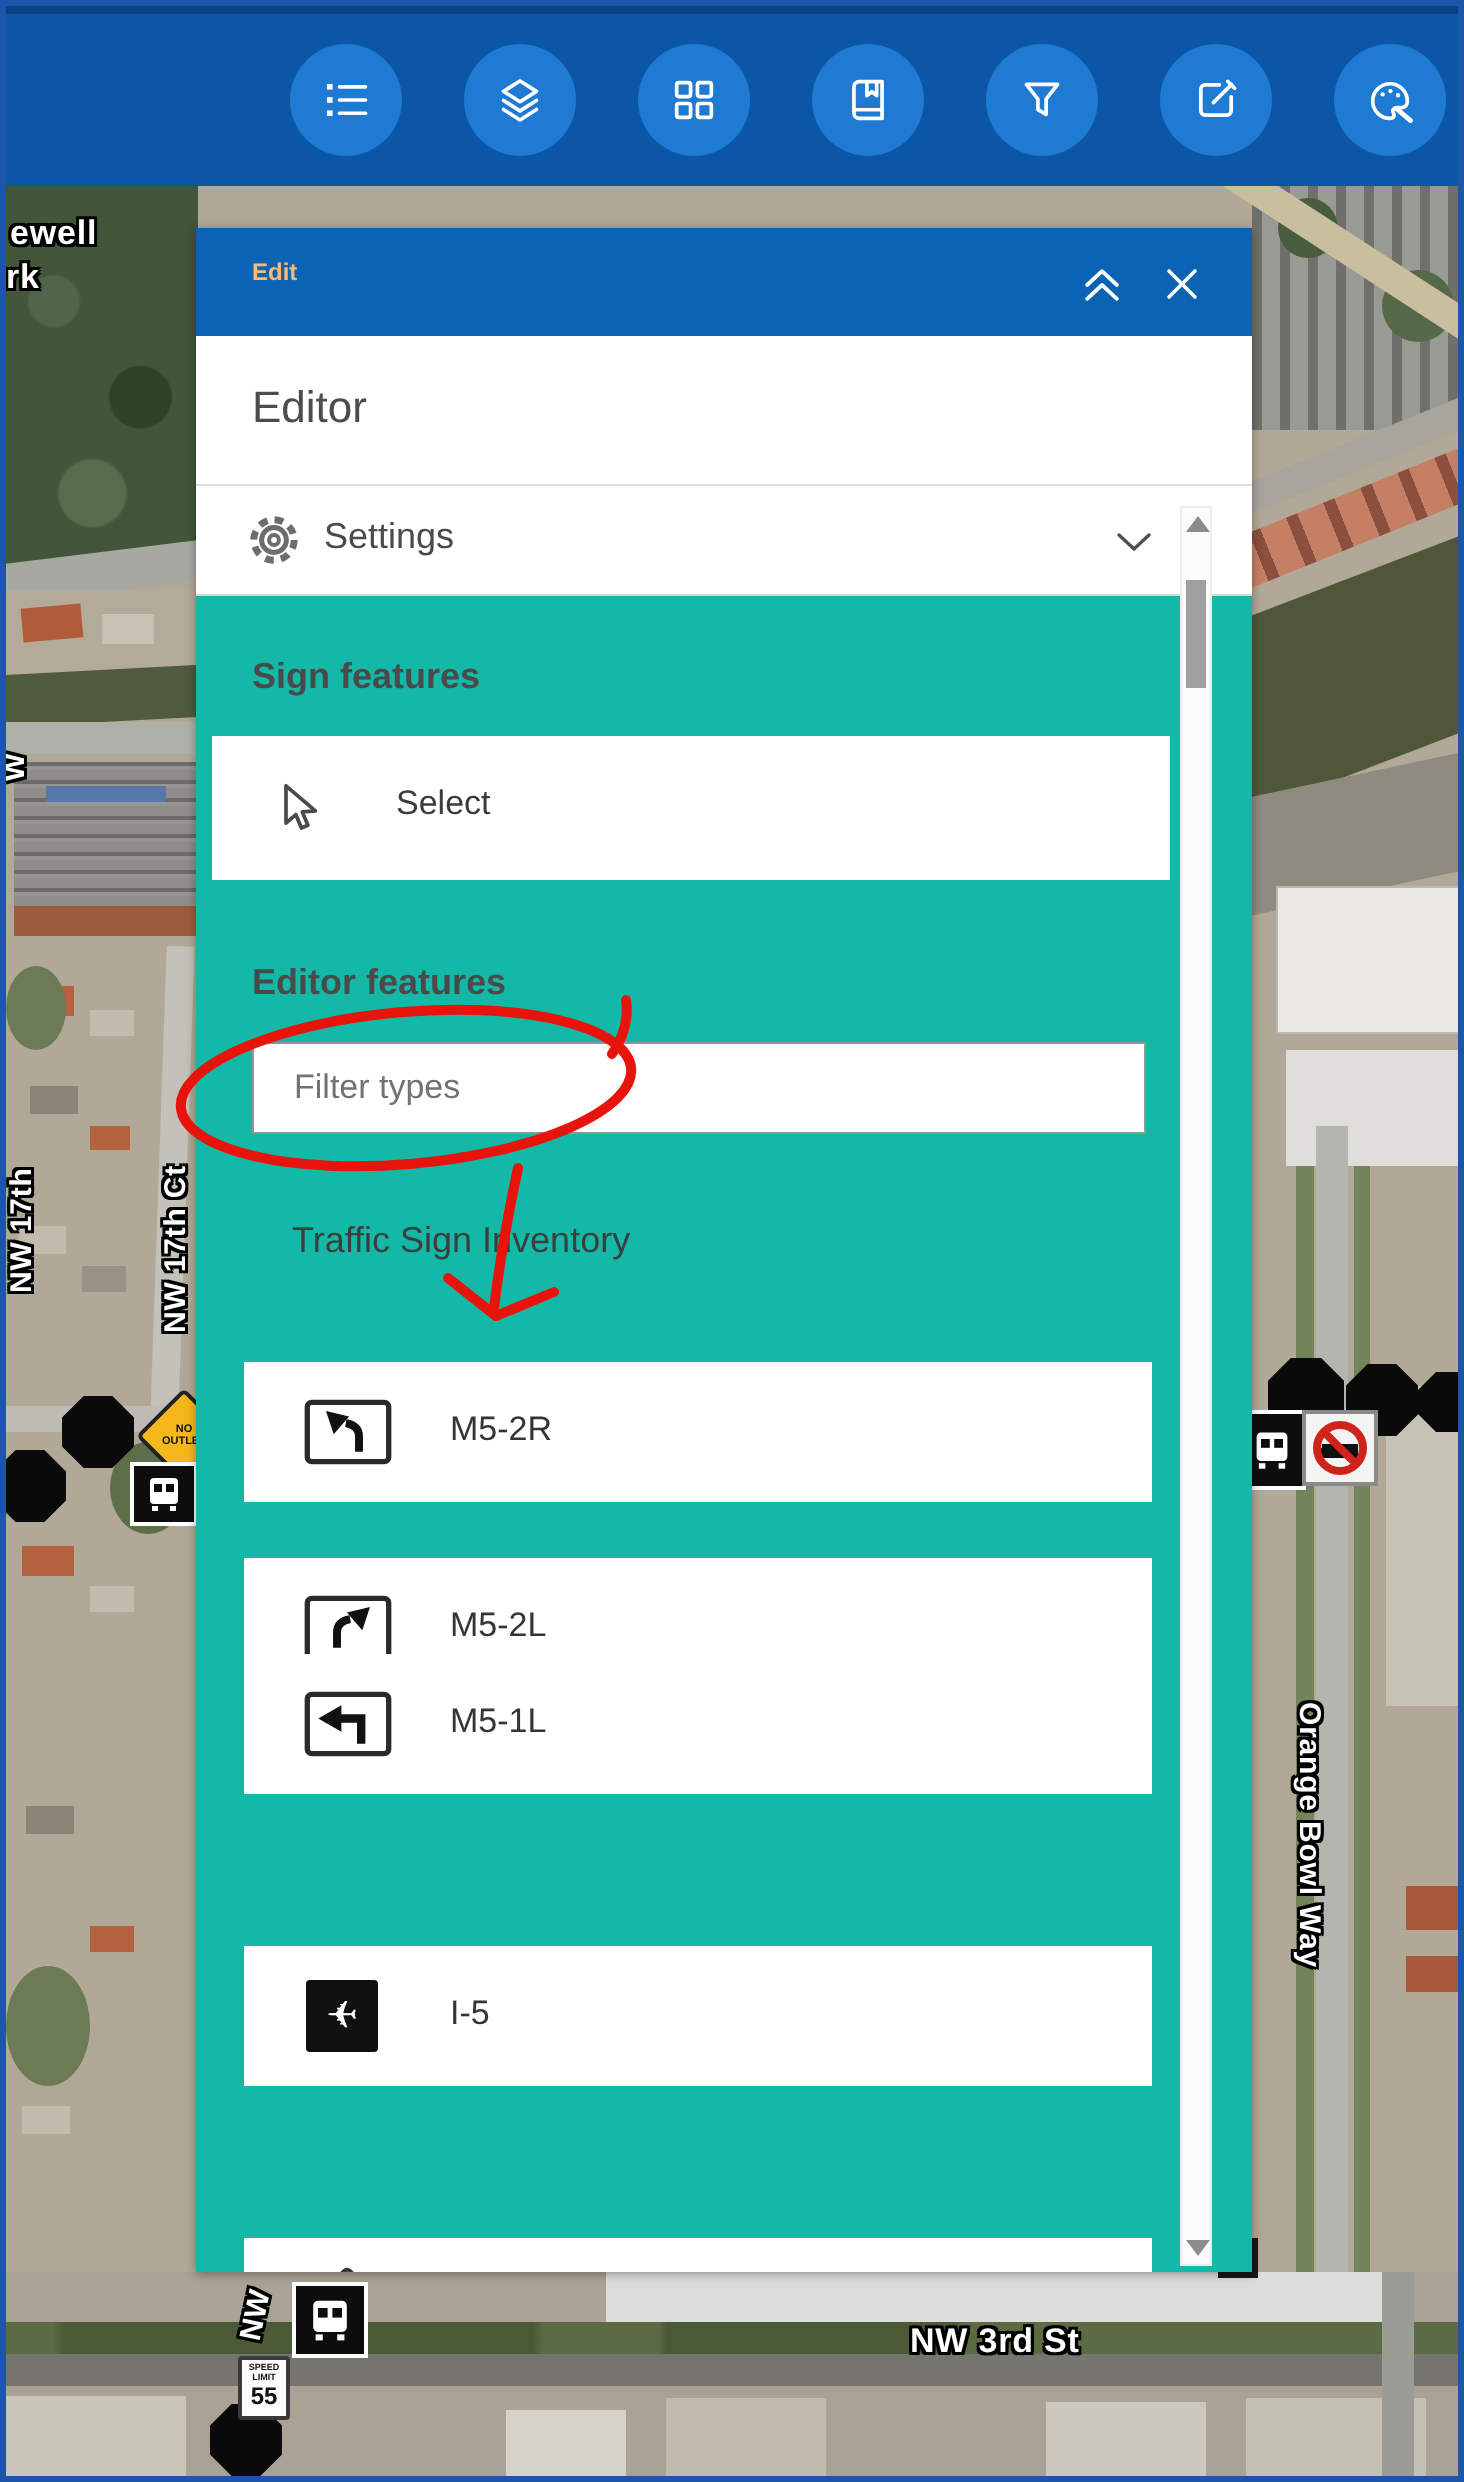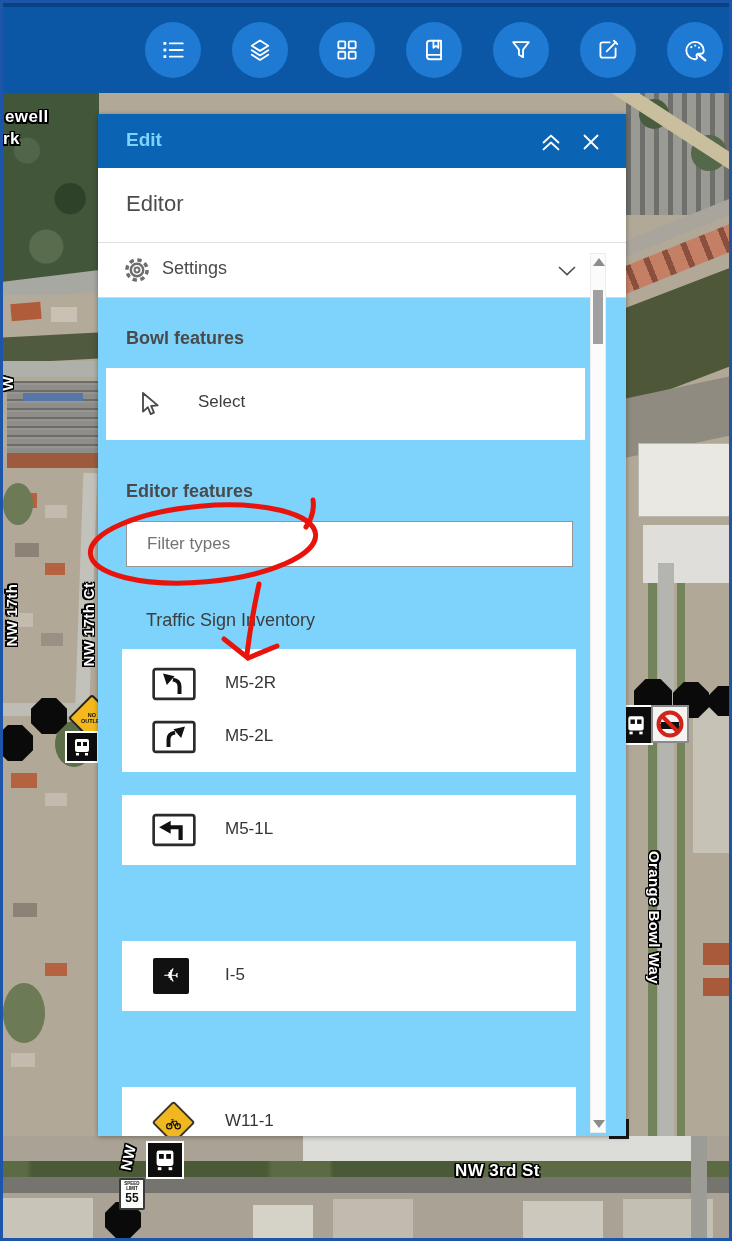--- a/index.html
+++ b/index.html
@@ -31,40 +31,40 @@
   .whitesign{position:absolute;background:#f4f4f2;border:2px solid #8a8a8a;z-index:4;
     display:flex;align-items:center;justify-content:center;}
   .speedsign{position:absolute;width:26px;height:32px;background:#fdfdfb;border:2px solid #3a3a3a;
     border-radius:2px;z-index:4;text-align:center;color:#111;line-height:1.05;padding-top:2px;box-sizing:border-box;}
   .speedsign .s{font-size:4.5px;font-weight:bold;display:block;}
   .speedsign .v{font-size:12px;font-weight:bold;display:block;margin-top:1px;}
   
   .panel{position:absolute;left:95px;top:111px;width:528px;height:1022px;background:#fff;
          z-index:10;overflow:hidden;box-shadow:0 1px 5px rgba(0,0,0,.35);}
   .panel-header{position:absolute;top:0;left:0;right:0;height:54px;background:#0b63b4;}
-  .panel-title{position:absolute;left:28px;top:15px;font-size:19px;font-weight:bold;color:#7dd3fc;}
+  .panel-title{position:absolute;left:28px;top:15px;font-size:12px;font-weight:bold;color:#fdba74;}
   .hdr-btn{position:absolute;top:13px;width:30px;height:30px;display:flex;align-items:center;
            justify-content:center;cursor:pointer;}
   .hdr-btn svg{stroke:#fff;fill:none;stroke-width:1.8;stroke-linecap:round;stroke-linejoin:round;}
   .editor-block{position:absolute;top:54px;left:0;right:0;height:75px;background:#fff;
                 border-bottom:1px solid #e0e0e0;box-sizing:border-box;}
   .editor-title{position:absolute;left:28px;top:23px;font-size:22px;color:#4d4d4d;}
-  .scroll{position:absolute;top:129px;left:0;right:0;height:893px;background:#7dd3fc;}
+  .scroll{position:absolute;top:129px;left:0;right:0;height:893px;background:#14b8a6;}
   .settings-row{position:absolute;top:0;left:0;right:0;height:54px;background:#fff;
                 border-bottom:1px solid #d6d6d6;cursor:pointer;}
   .settings-label{position:absolute;left:64px;top:15px;font-size:18px;color:#4a4a4a;}
   .sec-head{position:absolute;left:28px;font-size:18px;font-weight:bold;color:#4a4a4a;}
   .select-card{position:absolute;left:8px;top:125px;width:479px;height:72px;background:#fff;cursor:pointer;}
   .select-label{position:absolute;left:92px;top:24px;font-size:17px;color:#3c3c3c;}
   .filter-input{position:absolute;left:28px;top:278px;width:447px;height:46px;box-sizing:border-box;
     border:1px solid #949494;background:#fff;font-size:17px;color:#3c3c3c;padding:0 0 0 20px;
     font-family:"Liberation Sans",sans-serif;border-radius:0;}
   .filter-input::placeholder{color:#737373;opacity:1;}
   .group-head{position:absolute;left:48px;top:367px;font-size:18px;color:#3d3d3d;}
-  .row{position:absolute;left:24px;width:454px;height:70px;background:#fff;cursor:pointer;}
+  .row{position:absolute;left:24px;width:454px;height:70px;background:#fff;cursor:pointer;margin-top:32px;}
   .row-label{position:absolute;left:103px;top:24px;font-size:17px;color:#353535;}
   .sign-frame{position:absolute;left:30px;top:17px;width:44px;height:36px;}
   .allway{position:absolute;left:26px;top:25px;width:50px;height:20px;background:#b5272b;
     border:1.5px solid #fff;box-shadow:0 0 0 1.5px #7e1b1b;border-radius:5px;color:#fff;
     font-size:8px;font-weight:bold;letter-spacing:1.5px;display:flex;align-items:center;justify-content:center;}
   .w11{position:absolute;left:36px;top:20px;width:27px;height:27px;background:#f0b81e;
     border:2px solid #333;border-radius:3px;transform:rotate(45deg);
     display:flex;align-items:center;justify-content:center;}
   .i5{position:absolute;left:31px;top:17px;width:36px;height:36px;background:#111;border-radius:2px;
     display:flex;align-items:center;justify-content:center;}
@@ -296,21 +296,21 @@
           <circle cx="9" cy="9" r="7" fill="none" stroke="#6d6d6d" stroke-width="2.4" stroke-dasharray="3 2.5"></circle>
           <circle cx="9" cy="9" r="4.3" fill="#fff" stroke="#6d6d6d" stroke-width="1.7"></circle>
           <circle cx="9" cy="9" r="1.7" fill="none" stroke="#6d6d6d" stroke-width="1.4"></circle>
         </svg>
         <span class="settings-label">Settings</span>
         <svg width="18" height="10" viewBox="0 0 18 10" style="position:absolute;left:460px;top:23px;">
           <polyline points="1.5,1.5 9,8.5 16.5,1.5" fill="none" stroke="#4f4f4f" stroke-width="1.7" stroke-linecap="round"></polyline>
         </svg>
       </div>
 
-      <span class="sec-head" style="top:85px;">Bowl features</span>
+      <span class="sec-head" style="top:85px;">Sign features</span>
 
       <div class="select-card">
         <svg width="28" height="30" viewBox="0 0 24 24" style="position:absolute;left:30px;top:21px;">
           <path d="M6,2.5 L6,18.5 L10.2,14.8 L12.6,20.6 L15.4,19.4 L13,13.7 L18.6,13.2 Z" fill="#fff" stroke="#4b4b4b" stroke-width="1.6" stroke-linejoin="round"></path>
         </svg>
         <span class="select-label">Select</span>
       </div>
 
       <span class="sec-head" style="top:238px;">Editor features</span>
 
@@ -320,21 +320,21 @@
 
       <div class="row" style="top:406px;">
         <svg class="sign-frame" viewBox="0 0 40 30">
           <rect x="1.5" y="1.5" width="37" height="27" rx="2" fill="#fff" stroke="#2a2a2a" stroke-width="2.4"></rect>
           <path d="M25,24 L25,17 Q25,12 19,11" fill="none" stroke="#111" stroke-width="3.6"></path>
           <polygon points="10,5.5 20.5,8 13.5,16" fill="#111"></polygon>
         </svg>
         <span class="row-label">M5-2R</span>
       </div>
 
-      <div class="row" style="top:459px;">
+      <div class="row" style="top:504px;">
         <svg class="sign-frame" viewBox="0 0 40 30">
           <rect x="1.5" y="1.5" width="37" height="27" rx="2" fill="#fff" stroke="#2a2a2a" stroke-width="2.4"></rect>
           <path d="M15,24 L15,17 Q15,12 21,11" fill="none" stroke="#111" stroke-width="3.6"></path>
           <polygon points="30,5.5 19.5,8 26.5,16" fill="#111"></polygon>
         </svg>
         <span class="row-label">M5-2L</span>
       </div>
 
       <div class="row" style="top:552px;">
         <svg class="sign-frame" viewBox="0 0 40 30">

